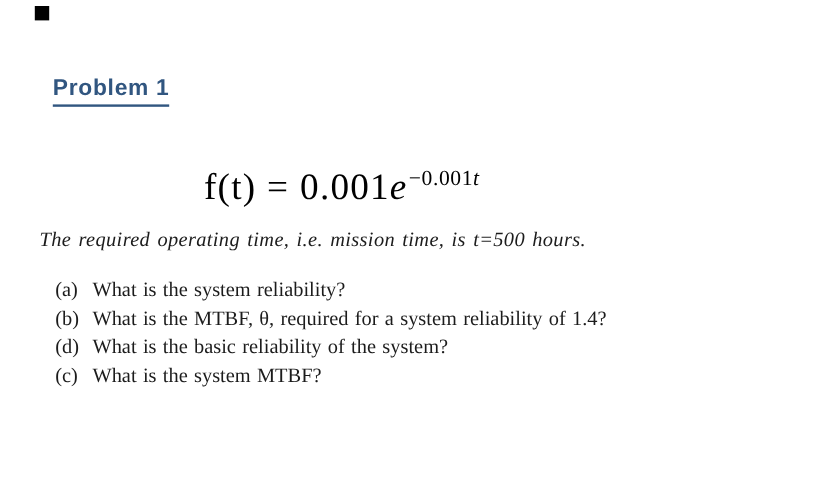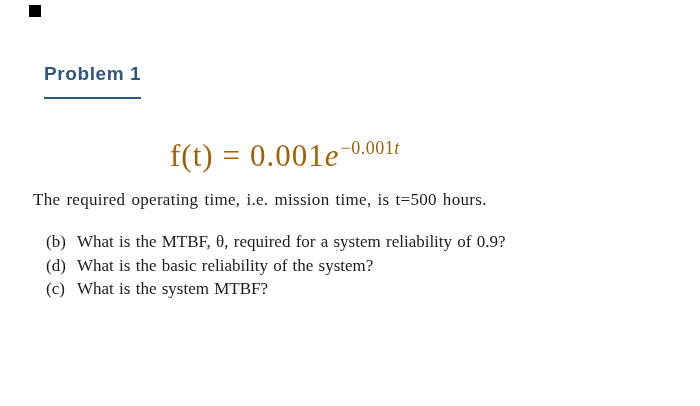--- a/index.html
+++ b/index.html
@@ -30,39 +30,39 @@
     top: 50px;
     font-family: "Liberation Sans", sans-serif;
     font-weight: bold;
     font-size: 19px;
     letter-spacing: 0.6px;
     color: #315680;
   }
   .title .underlined {
     display: inline-block;
     border-bottom: 2.5px solid #315680;
-    padding-bottom: 12px;
+    padding-bottom: 2px;
   }
   .intro {
     position: absolute;
     left: 33px;
     top: 86px;
     font-size: 17px;
     line-height: 22px;
     word-spacing: 1px;
     white-space: nowrap;
   }
   .formula {
     position: absolute;
     left: 170px;
     top: 136px;
     font-size: 31px;
     line-height: 40px;
     letter-spacing: 1px;
-    color: #a16207;
+    color: #000000;
     white-space: nowrap;
   }
   .formula .relation {
     margin: 0 9px;
   }
   .formula .var-italic {
     font-style: italic;
   }
   .formula .exponent {
     position: relative;
@@ -73,20 +73,21 @@
   }
   .mission {
     position: absolute;
     left: 33px;
     top: 189px;
     font-size: 17px;
     line-height: 22px;
     word-spacing: 1.5px;
     letter-spacing: 0.3px;
     white-space: nowrap;
+    font-style: italic;
   }
   .questions {
     position: absolute;
     left: 46px;
     top: 230px;
     font-size: 17px;
     line-height: 23.5px;
     word-spacing: 1px;
     white-space: nowrap;
   }
@@ -109,21 +110,24 @@
 
 
   <div class="formula">
     <span>f(t)</span><span class="relation">=</span><span>0.001</span><span class="var-italic">e</span><span class="exponent"><span>−0.001</span><span class="var-italic">t</span></span>
   </div>
 
   <div class="mission">The required operating time, i.e. mission time, is t=500 hours.</div>
 
   <div class="questions">
     <div class="q-row">
-      <span class="q-label">(b)</span><span class="q-text">What is the MTBF, θ, required for a system reliability of 0.9?</span>
+      <span class="q-label">(a)</span><span class="q-text">What is the system reliability?</span>
+    </div>
+    <div class="q-row">
+      <span class="q-label">(b)</span><span class="q-text">What is the MTBF, θ, required for a system reliability of 1.4?</span>
     </div>
     <div class="q-row">
       <span class="q-label">(d)</span><span class="q-text">What is the basic reliability of the system?</span>
     </div>
     <div class="q-row">
       <span class="q-label">(c)</span><span class="q-text">What is the system MTBF?</span>
     </div>
   </div>
 
 </div>

